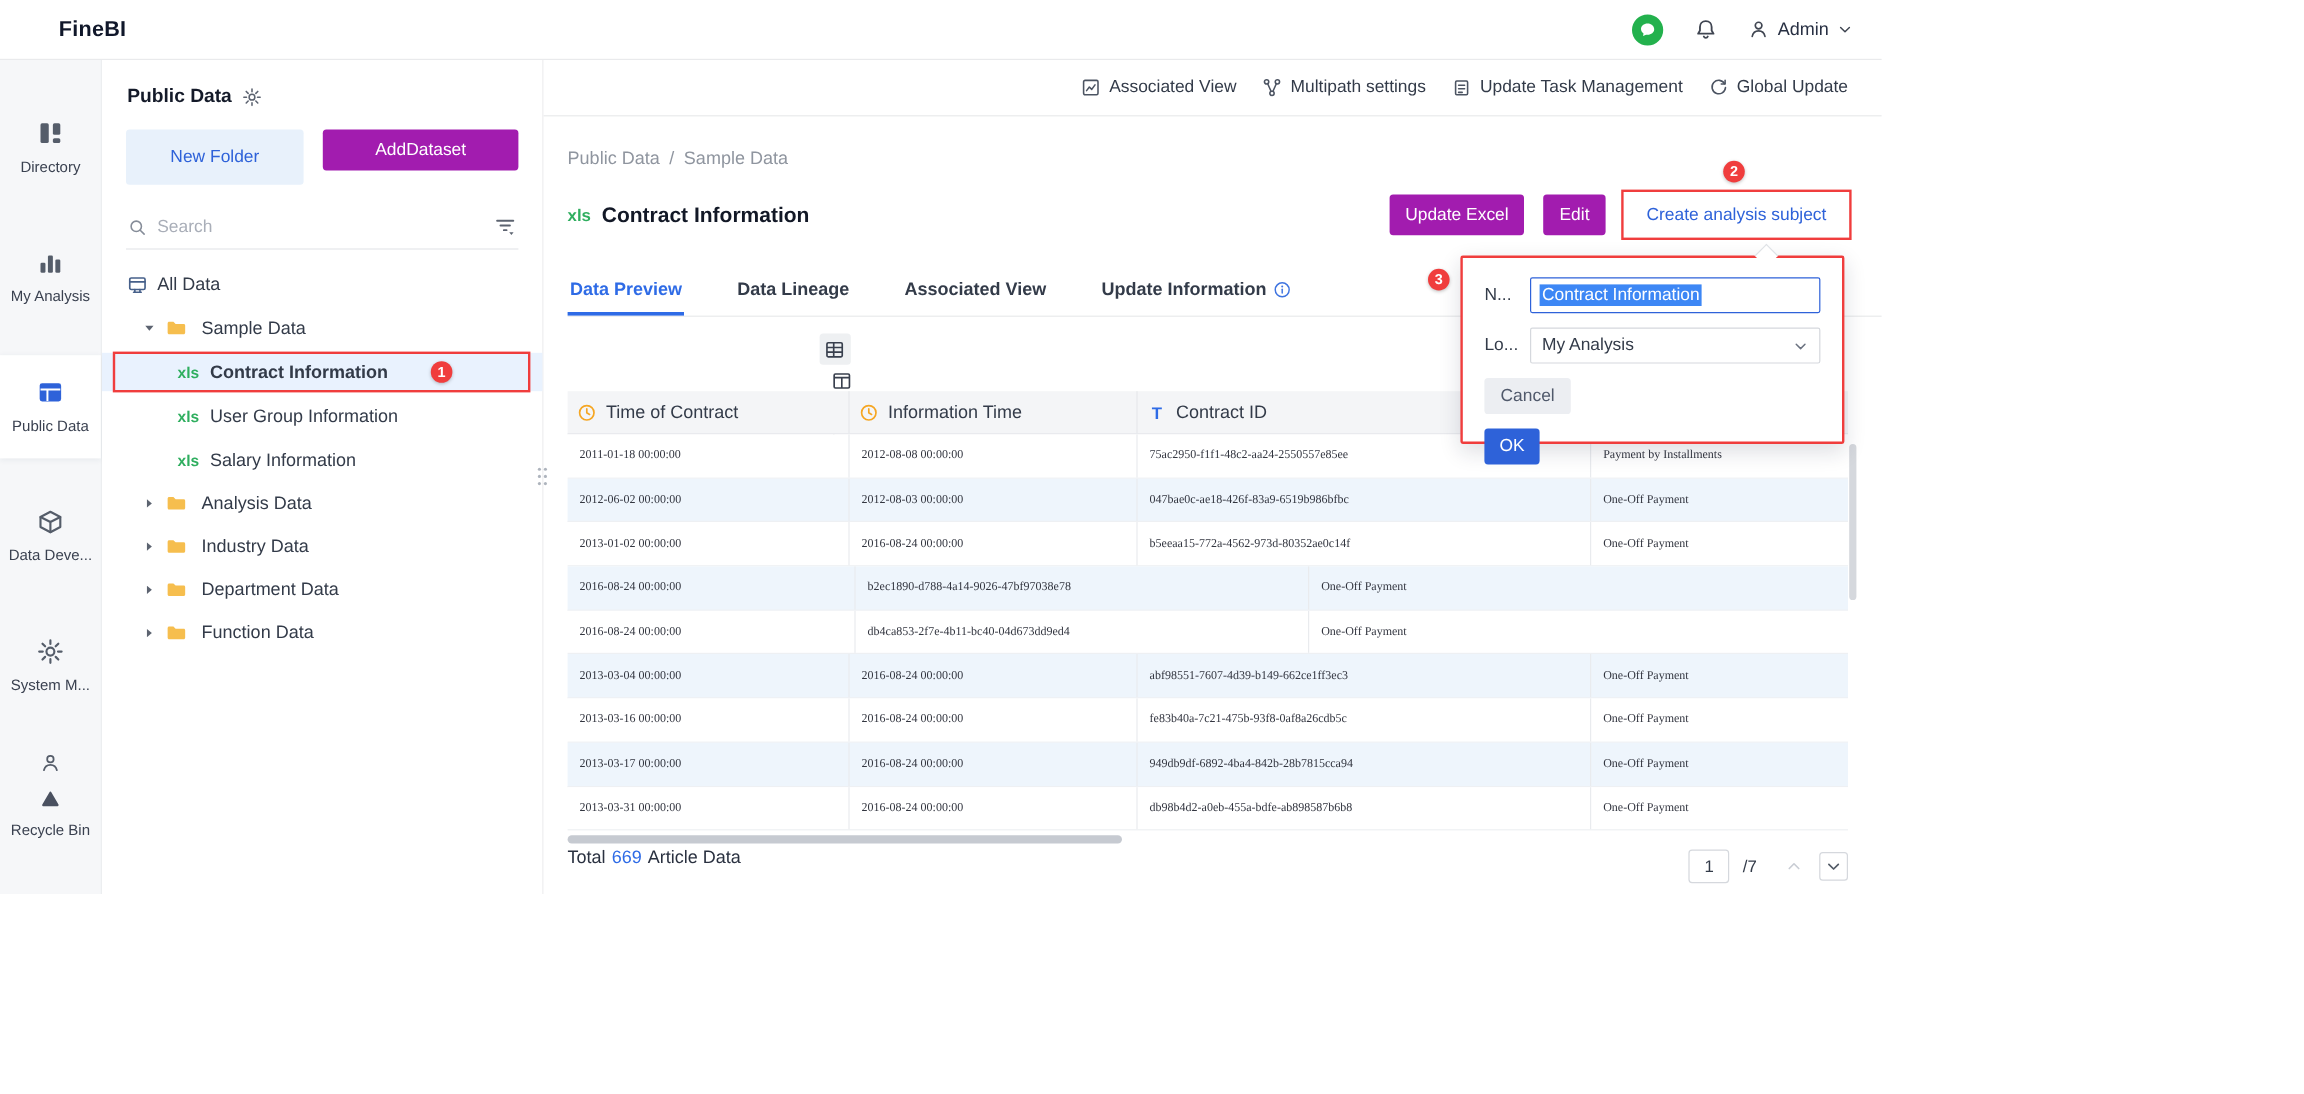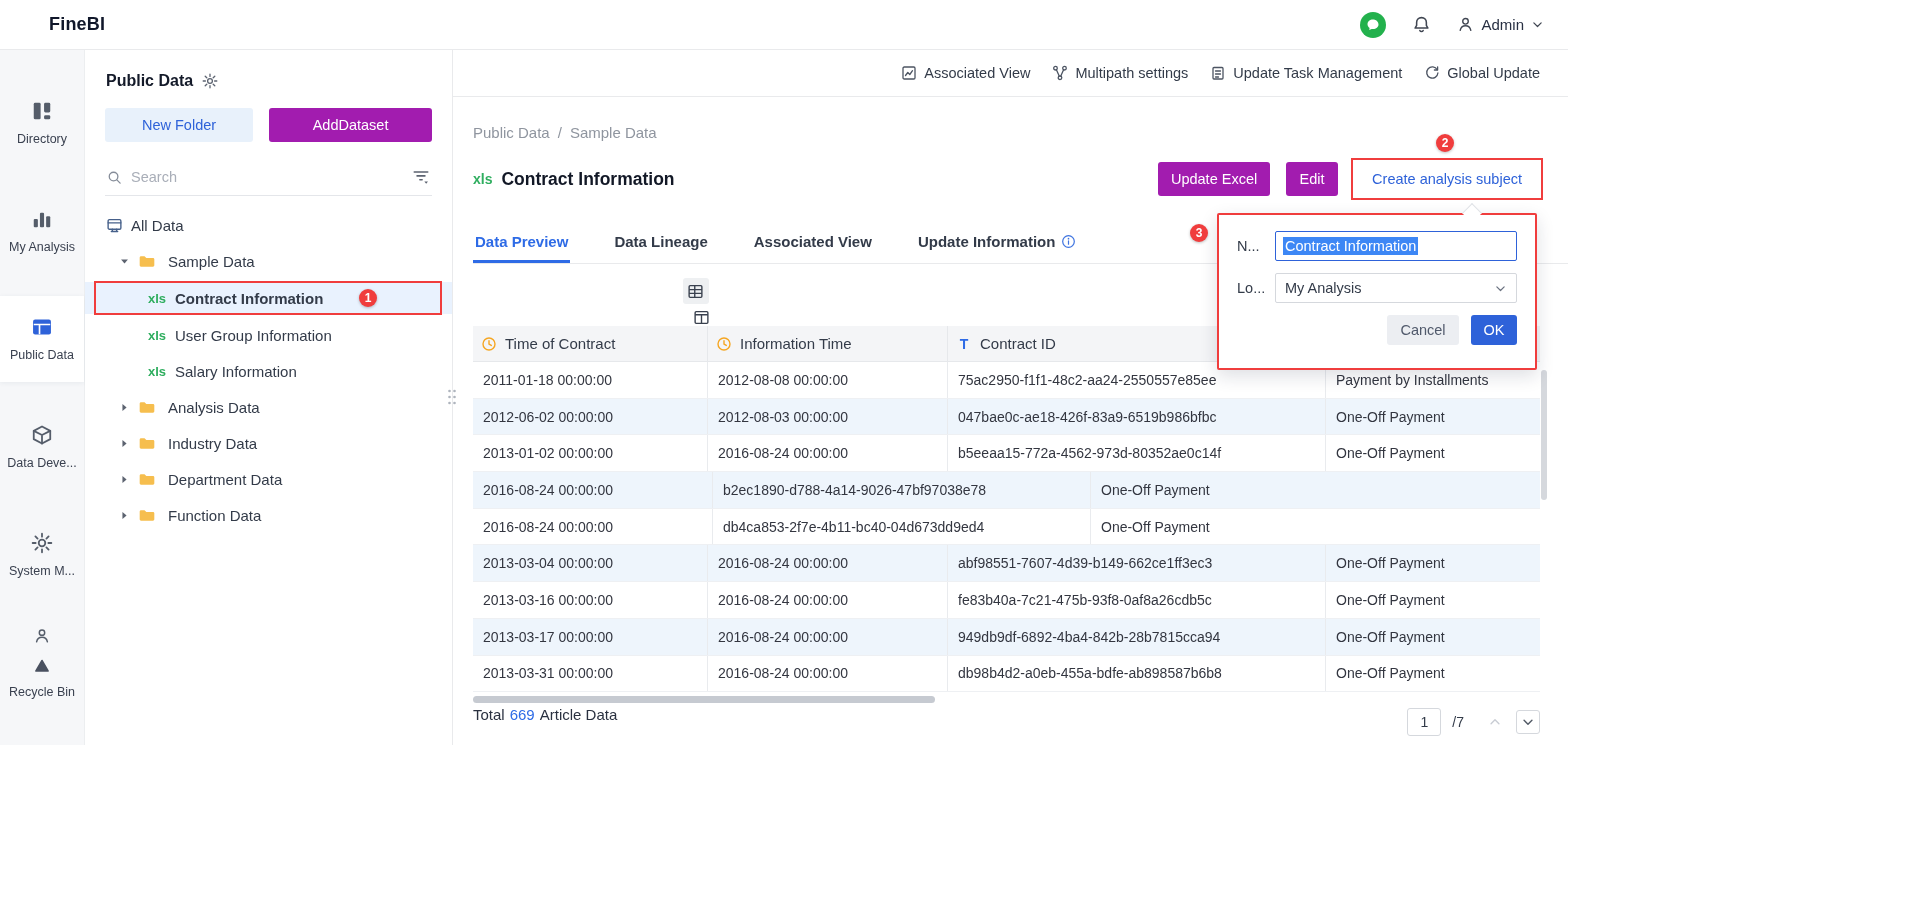--- a/index.html
+++ b/index.html
@@ -21,21 +21,21 @@
   .nav-item { height:86px; margin-bottom:22px; display:flex; flex-direction:column; align-items:center; justify-content:center; gap:10px; color:#555d6a; cursor:pointer; }
   .nav-item.active { background:#fff; box-shadow:0 1px 5px rgba(30,50,90,.07); color:#2e62d9; }
   .nav-label { font-size:12.5px; color:#3a4150; text-align:center; line-height:1.15; }
   .nav-icons-stack { display:flex; flex-direction:column; align-items:center; gap:12px; }
 
   
   .panel { position:absolute; left:85px; top:50px; width:368px; height:695px; background:#fff; border-right:1px solid #e9eaec; padding:16px 20px 0 20px; }
   .panel-head { display:flex; align-items:center; gap:9px; margin:6px 0 18px 1px; }
   .panel-title { font-size:16px; font-weight:700; color:#141a29; }
   .panel-btns { display:flex; gap:16px; margin-bottom:20px; }
-  .btn-light { width:150px; height:34px; background:#e8f1fb; color:#2e62d9; border:none; border-radius:3px; font-size:14.5px; font-family:inherit; display:flex; align-items:center; justify-content:center; cursor:pointer; }
+  .btn-light { width:150px; height:46px; background:#e8f1fb; color:#2e62d9; border:none; border-radius:3px; font-size:14.5px; font-family:inherit; display:flex; align-items:center; justify-content:center; cursor:pointer; }
   .btn-primary { height:34px; background:#a21caf; color:#fff; border:none; border-radius:3px; font-size:14.5px; font-family:inherit; display:flex; align-items:center; justify-content:center; cursor:pointer; }
   .panel-btns .btn-primary { width:165px; }
   .search-row { display:flex; align-items:center; gap:9px; border-bottom:1px solid #e4e6ea; padding:6px 2px 9px 2px; margin-bottom:14px; }
   .search-row input { flex:1; border:none; outline:none; font-size:14.5px; font-family:inherit; color:#333b49; background:transparent; }
   .search-row input::placeholder { color:#a9aeb8; }
   .tree { margin:0 -20px; }
   .tree-row { height:30px; margin-bottom:6px; display:flex; align-items:center; cursor:pointer; position:relative; }
   .tree-row.selected { height:32px; background:#e9f2fe; }
   .tree-label { font-size:15px; color:#333b49; white-space:nowrap; }
   .caret { width:12px; display:flex; justify-content:center; }
@@ -77,21 +77,21 @@
   .view-btn + .view-btn { margin-left:12px; }
   .preview-note { font-size:15px; color:#2a3140; margin-left:24px; }
   .pencil-btn { margin-left:10px; background:none; border:none; cursor:pointer; }
 
   
   .m-table { position:absolute; top:276px; left:20px; width:1067px; }
   .thead { display:flex; height:36px; background:#f4f5f7; border-bottom:1px solid #e6e8eb; }
   .th { display:flex; align-items:center; gap:8px; padding-left:8px; font-size:15px; color:#333b49; border-right:1px solid #e6e8eb; overflow:hidden; white-space:nowrap; }
   .tr { display:flex; height:36.7px; border-bottom:1px solid #eef0f3; background:#fff; }
   .tr.even { background:#eef5fc; }
-  .td { display:flex; align-items:center; padding-left:10px; font-size:14px; color:#333640; border-right:1px solid #e9ebee; overflow:hidden; white-space:nowrap; }
+  .td { display:flex; align-items:center; padding-left:10px; font-size:10px; color:#333640; border-right:1px solid #e9ebee; overflow:hidden; white-space:nowrap;font-family:Liberation Serif, serif; }
   .c0 { width:235px; } .c1 { width:240px; } .c2 { width:378px; } .c3 { width:214px; border-right:none !important; }
   .t-icon { font-size:14px; font-weight:700; color:#2e6be6; width:16px; text-align:center; }
   .v-thumb { position:absolute; right:-7px; top:44px; width:6px; height:130px; background:#d5d8dd; border-radius:3px; cursor:pointer; }
 
   .m-hscroll { position:absolute; top:646px; left:20px; width:1067px; height:8px; }
   .h-thumb { width:462px; height:7px; background:#c6cad1; border-radius:4px; cursor:pointer; }
 
   .m-footer { position:absolute; top:656px; left:20px; right:28px; height:32px; display:flex; justify-content:space-between; }
   .total-wrap { display:flex; gap:5px; font-size:15px; color:#2a3140; }
   .total-num { color:#2e6be6; }
@@ -102,21 +102,21 @@
   .pg-btn.boxed { border:1px solid #d5d8dd; }
 
   
   .popup { position:absolute; left:1217px; top:213px; width:320px; height:157px; background:#fff; border:2px solid #f03d3d; border-radius:2px; box-shadow:0 6px 18px rgba(20,30,60,.14); z-index:40; padding:16px 18px 0 18px; }
   .popup-caret { position:absolute; top:-9px; left:246px; width:14px; height:14px; background:#fff; border-left:1px solid #dfe2e6; border-top:1px solid #dfe2e6; transform:rotate(45deg); }
   .pop-row { display:flex; align-items:center; margin-bottom:12px; }
   .pop-label { width:38px; font-size:14.5px; color:#333b49; white-space:nowrap; overflow:hidden; }
   .pop-input { flex:1; height:30px; border:1px solid #2e62d9; border-radius:2px; display:flex; align-items:center; padding:0 7px; font-size:14.5px; color:#333b49; cursor:text; }
   .sel-text { background:#3d87f5; color:#fff; padding:1px 2px; }
   .pop-select { flex:1; height:30px; border:1px solid #d5d8dd; border-radius:2px; display:flex; align-items:center; justify-content:space-between; padding:0 9px; font-size:14.5px; color:#333b49; cursor:pointer; }
-  .pop-btns { display:flex; justify-content:flex-end; gap:12px; margin-top:4px; }
+  .pop-btns { display:flex; justify-content:flex-end; gap:12px; margin-top:4px;flex-direction:column; }
   .btn-cancel { width:72px; height:30px; background:#eceef2; color:#50596b; border:none; border-radius:3px; font-size:14.5px; font-family:inherit; cursor:pointer; }
   .btn-ok { width:46px; height:30px; background:#2e62d9; color:#fff; border:none; border-radius:3px; font-size:14.5px; font-family:inherit; cursor:pointer; }
 
   
   .drag-handle { position:absolute; left:446px; top:388px; z-index:20; cursor:col-resize; }
 </style>
 </head>
 <body>
 
 <div class="canvas">

